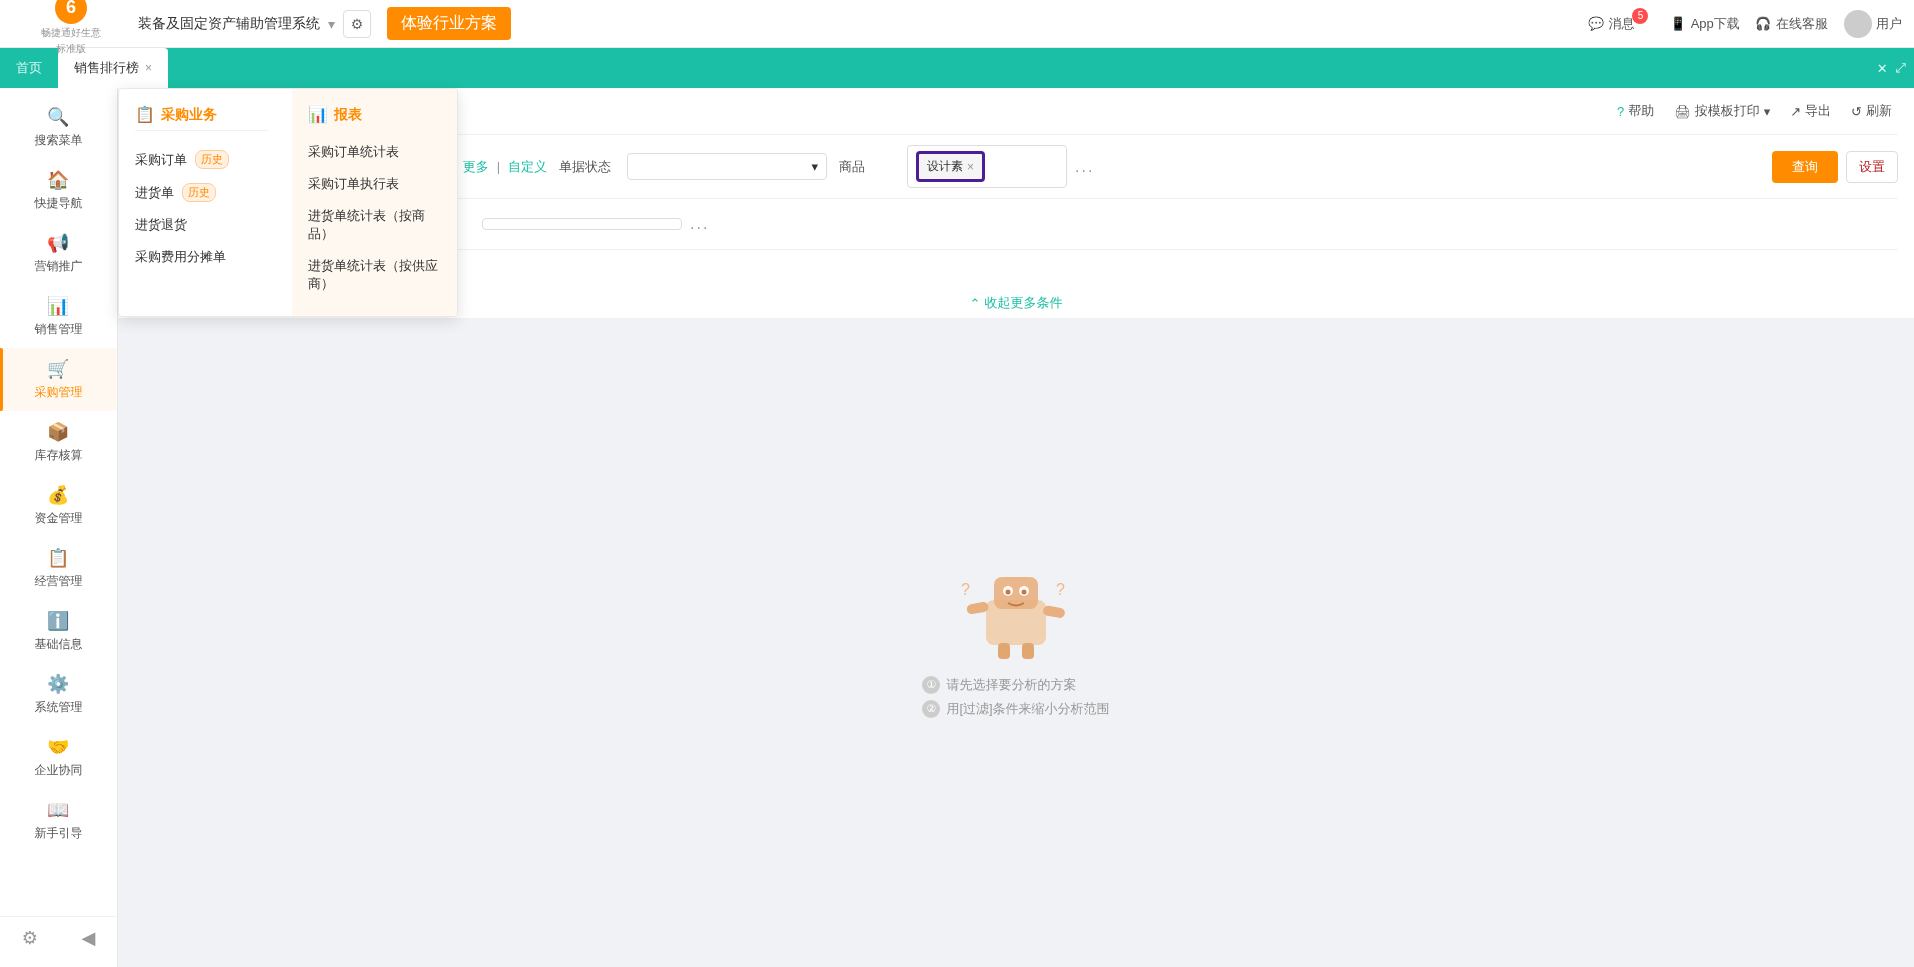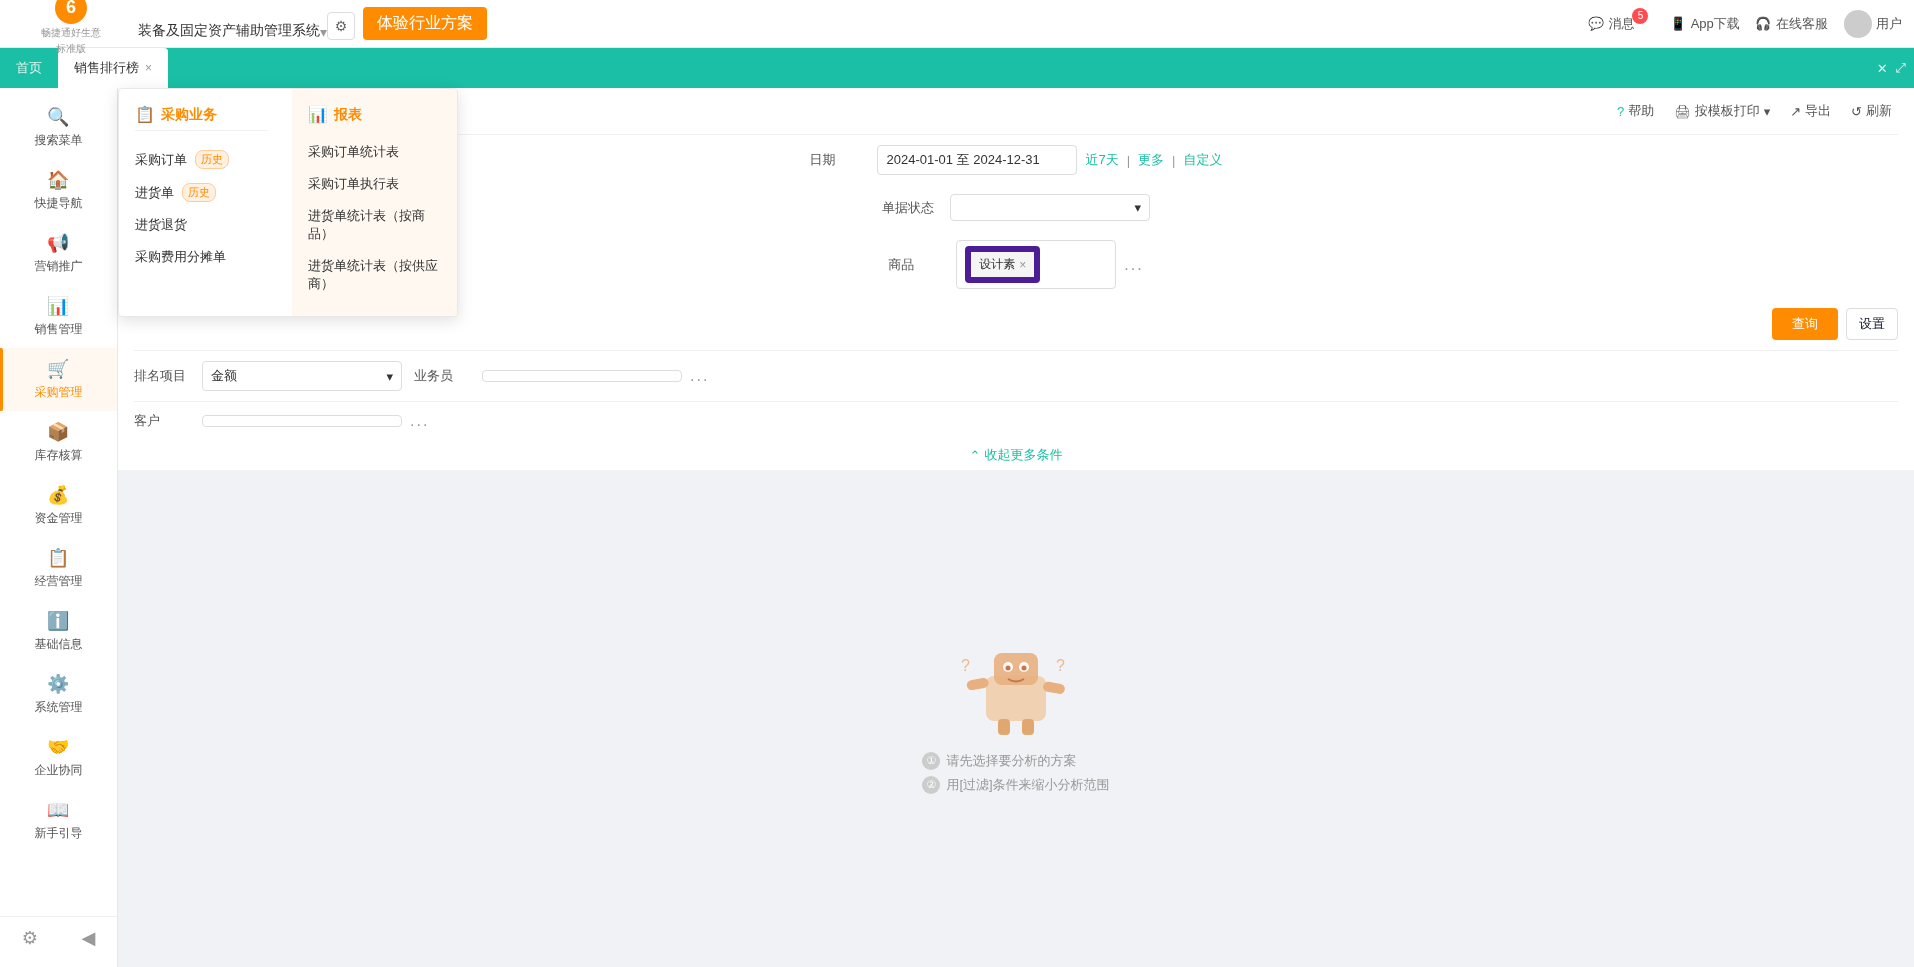--- a/index.html
+++ b/index.html
@@ -28,21 +28,22 @@
       width: 32px; height: 32px;
       background: #ff8c00;
       border-radius: 50%;
       display: flex; align-items: center; justify-content: center;
       color: #fff; font-size: 18px; font-weight: bold;
     }
     .logo-text { font-size: 10px; color: #999; margin-top: 2px; }
     .top-system-title {
       flex: 1;
       display: flex;
-      align-items: flex-end;
+      align-items: center;
+      gap: 8px;
       color: #333;
       font-size: 14px;
       padding-left: 8px;
     }
     .top-system-title .dropdown-icon { color: #999; cursor: pointer; }
     .settings-icon-btn {
       width: 28px; height: 28px;
       display: flex; align-items: center; justify-content: center;
       border: 1px solid #ddd; border-radius: 4px;
       cursor: pointer; color: #666;
@@ -202,21 +203,21 @@
       font-size: 13px;
       color: #333;
       min-width: 160px;
       cursor: pointer;
       display: flex;
       align-items: center;
       background: #fff;
     }
     .filter-tag {
       background: #f5f5f5;
-      border: 6px solid #4c1d95;
+      border: 3px solid #4c1d95;
       border-radius: 4px;
       padding: 4px 8px;
       font-size: 12px;
       color: #333;
       display: flex;
       align-items: center;
       gap: 4px;
     }
     .filter-tag .remove { color: #999; cursor: pointer; }
     .filter-select {
@@ -247,21 +248,21 @@
       background: #ff8c00;
       color: #fff;
       border: none;
       padding: 7px 20px;
       border-radius: 4px;
       cursor: pointer;
       font-size: 13px;
     }
     .btn-settings {
       background: #fff;
-      color: #0f172a;
+      color: #b91c1c;
       border: 1px solid #ddd;
       padding: 6px 12px;
       border-radius: 4px;
       cursor: pointer;
       font-size: 13px;
     }
     .collapse-row {
       display: flex;
       align-items: center;
       justify-content: center;
@@ -381,25 +382,24 @@
     }
     .filter-toolbar {
       display: flex;
       align-items: center;
       padding: 10px 0;
       border-bottom: 1px solid #f0f0f0;
     }
     .filter-conditions {
       display: flex;
       align-items: center;
-      gap: 19px;
+      gap: 12px;
       padding: 10px 0;
       flex-wrap: wrap;
       border-bottom: 1px solid #f0f0f0;
-      flex-direction: column;
     }
     .filter-conditions2 {
       display: flex;
       align-items: center;
       gap: 12px;
       padding: 10px 0;
       flex-wrap: wrap;
     }
     .condition-group {
       display: flex;

